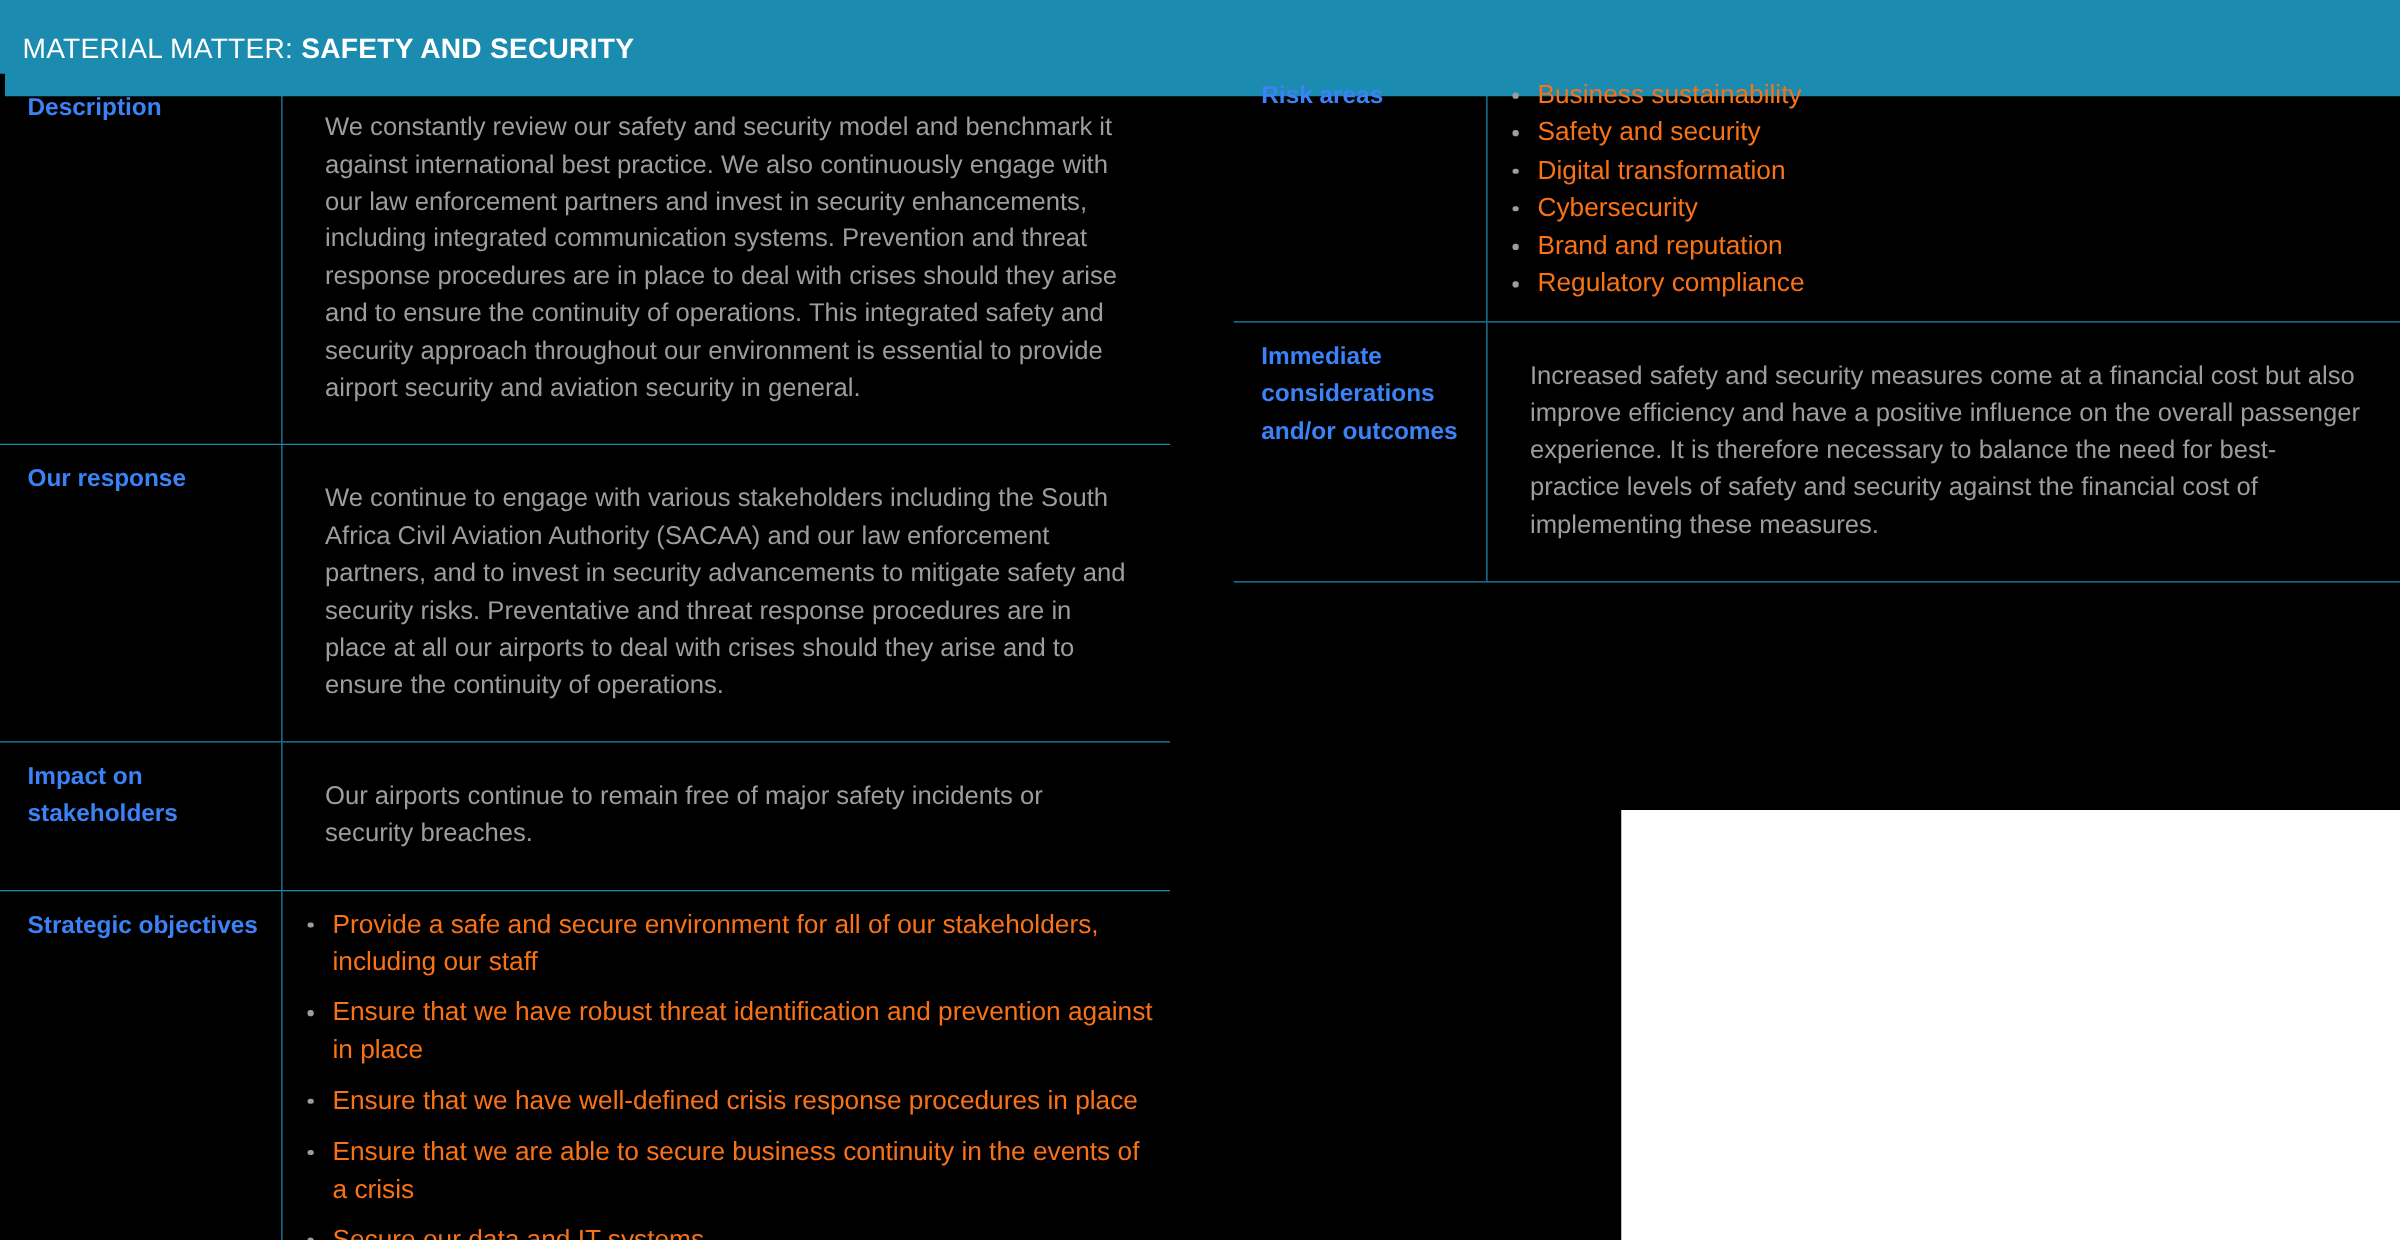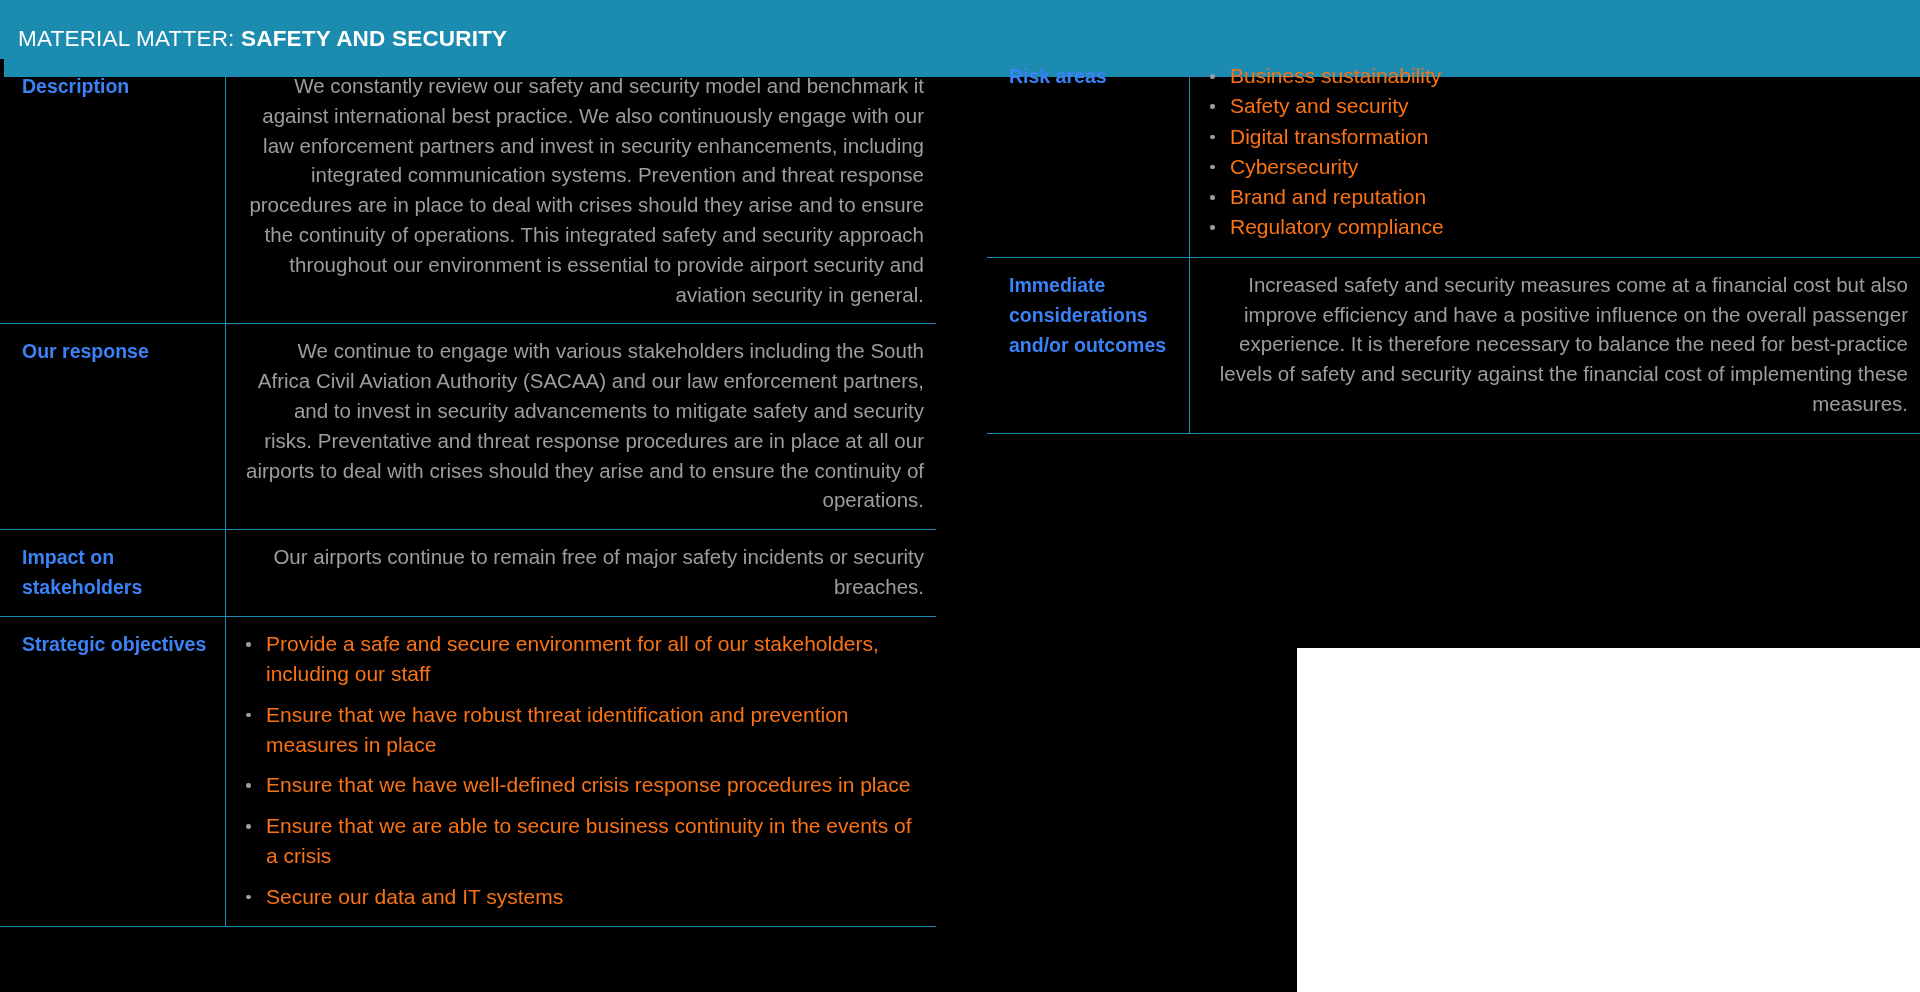--- a/index.html
+++ b/index.html
@@ -87,22 +87,21 @@
 
   
   .col-left .row-label { width: 225px; }
   .col-left .row-body  { width: 711px; }
 
   
   .col-right .row-label { width: 202px; }
   .col-right .row-body  { width: 731px; }
 
   .body-text {
-    margin: 0;
-    text-align: right;
+    margin: 16px;
   }
 
   
   ul.bullets {
     list-style: none;
     margin: 0;
     padding: 0;
   }
   ul.bullets li {
     position: relative;
@@ -183,21 +182,21 @@
       <div class="row-body">
         <p class="body-text">Our airports continue to remain free of major safety incidents or security breaches.</p>
       </div>
     </div>
 
     <div class="row">
       <div class="row-label">Strategic objectives</div>
       <div class="row-body">
         <ul class="bullets">
           <li>Provide a safe and secure environment for all of our stakeholders, including our staff</li>
-          <li>Ensure that we have robust threat identification and prevention measures in place</li>
+          <li>Ensure that we have robust threat identification and prevention against in place</li>
           <li>Ensure that we have well-defined crisis response procedures in place</li>
           <li>Ensure that we are able to secure business continuity in the events of a crisis</li>
           <li>Secure our data and IT systems</li>
         </ul>
       </div>
     </div>
 
   </div>
 
   <div class="col-right">

